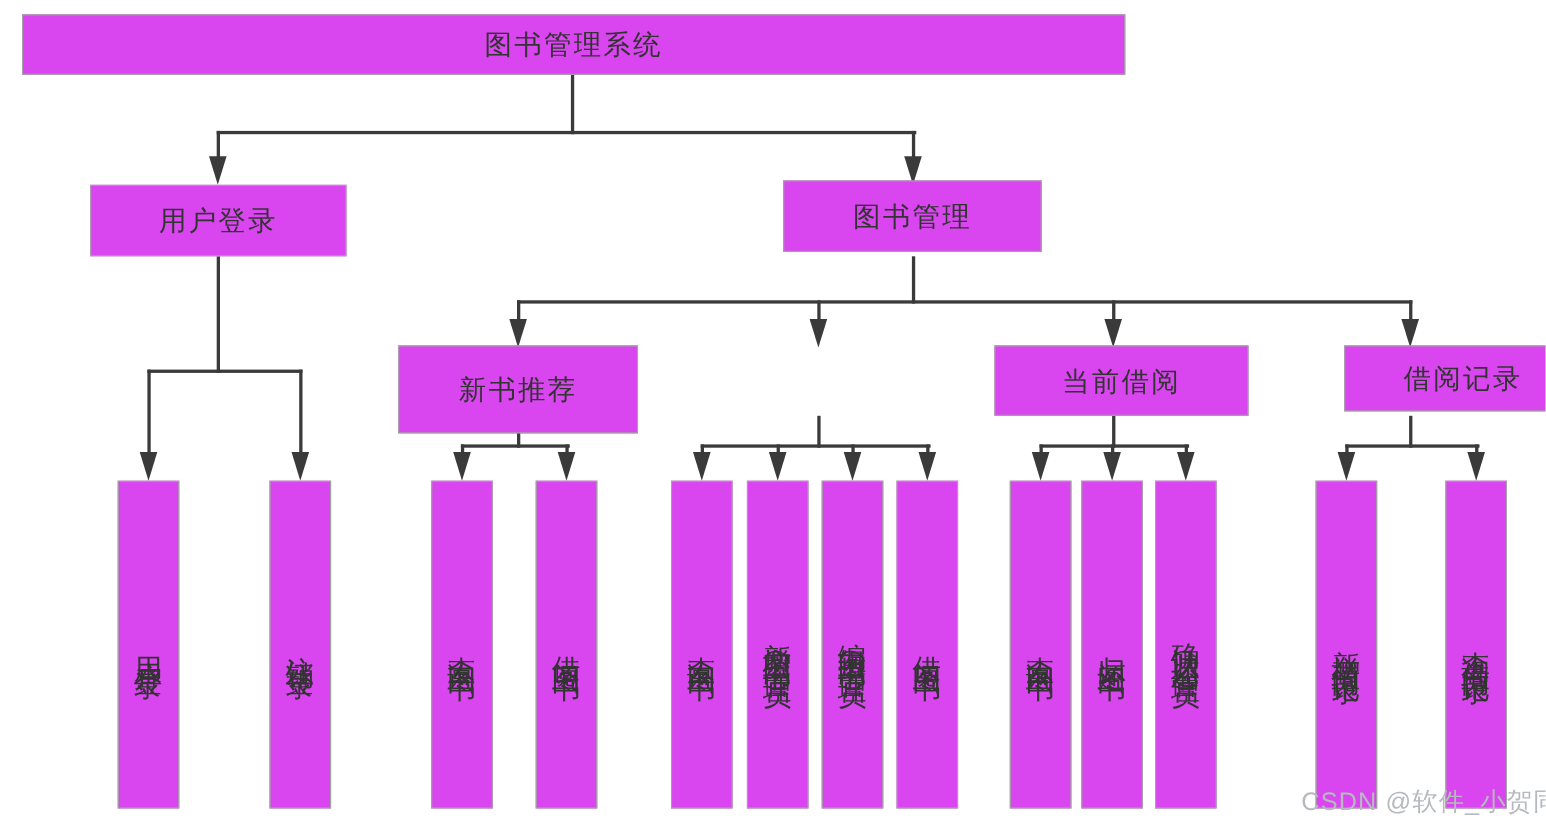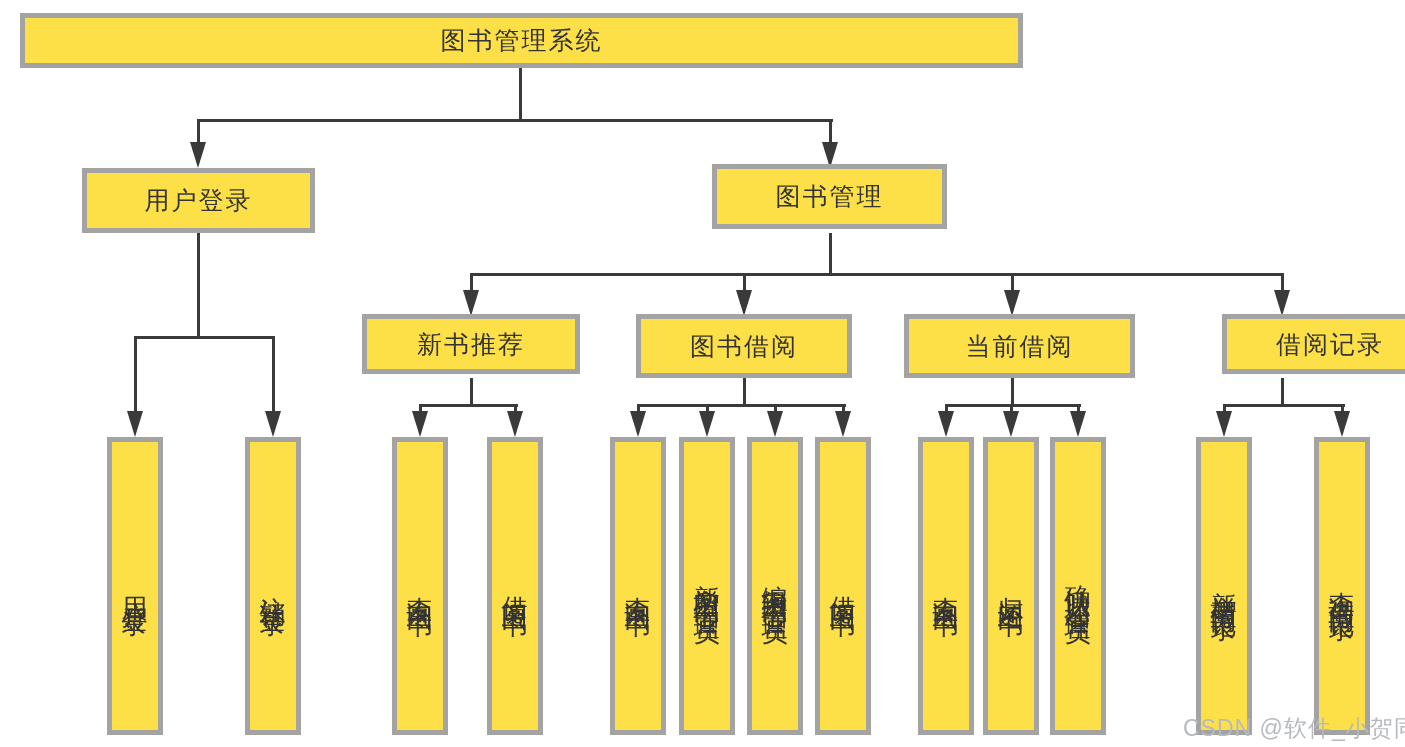--- a/index.html
+++ b/index.html
@@ -2,22 +2,22 @@
 <html><head>
 <meta charset="utf-8">
 <style>
   html,body{margin:0;padding:0;}
   body{
     width:1405px;height:747px;background:#ffffff;overflow:hidden;position:relative;
     font-family:"Liberation Sans","DejaVu Sans",sans-serif;color:#333333;
   }
   .canvas{position:absolute;left:0;top:0;width:1405px;height:747px;}
   .box{
-    position:absolute;box-sizing:border-box;background:#fde047;
-    border:5px solid #a3a3a3;display:flex;align-items:center;justify-content:center;
+    position:absolute;box-sizing:border-box;background:#d946ef;
+    border:1px solid #a3a3a3;display:flex;align-items:center;justify-content:center;
     z-index:2;
   }
   .box.h span{font-size:25px;letter-spacing:2px;white-space:nowrap;color:#333333;}
   .box.v span{
     writing-mode:vertical-rl;text-orientation:mixed;
     font-size:26px;line-height:1;letter-spacing:5px;color:#333333;white-space:nowrap;
   }
   .hl{position:absolute;height:3px;background:#3a3a3a;z-index:1;}
   .vl{position:absolute;width:3px;background:#3a3a3a;z-index:1;}
   .ar{
@@ -65,25 +65,22 @@
   <div class="hl" style="left:470px;top:273px;width:814px"></div>
   <div class="vl" style="left:470px;top:273px;height:22px"></div>
   <div class="ar" style="left:463px;top:290px"></div>
   <div class="vl" style="left:743px;top:273px;height:22px"></div>
   <div class="ar" style="left:736px;top:290px"></div>
   <div class="vl" style="left:1011px;top:273px;height:22px"></div>
   <div class="ar" style="left:1004px;top:290px"></div>
   <div class="vl" style="left:1281px;top:273px;height:22px"></div>
   <div class="ar" style="left:1274px;top:290px"></div>
 
-  <div class="box h" style="left:362px;top:314px;width:218px;height:60px">
+  <div class="box h" style="left:362px;top:314px;width:218px;height:80px">
     <span>新书推荐</span>
-  </div>
-  <div class="box h" style="left:636px;top:314px;width:216px;height:64px">
-    <span>图书借阅</span>
   </div>
   <div class="box h" style="left:904px;top:314px;width:231px;height:64px">
     <span>当前借阅</span>
   </div>
   <div class="box h" style="left:1222px;top:314px;width:216px;height:60px">
     <span>借阅记录</span>
   </div>
 
   <div class="vl" style="left:470px;top:378px;height:29px"></div>
   <div class="hl" style="left:419px;top:404px;width:99px"></div>

